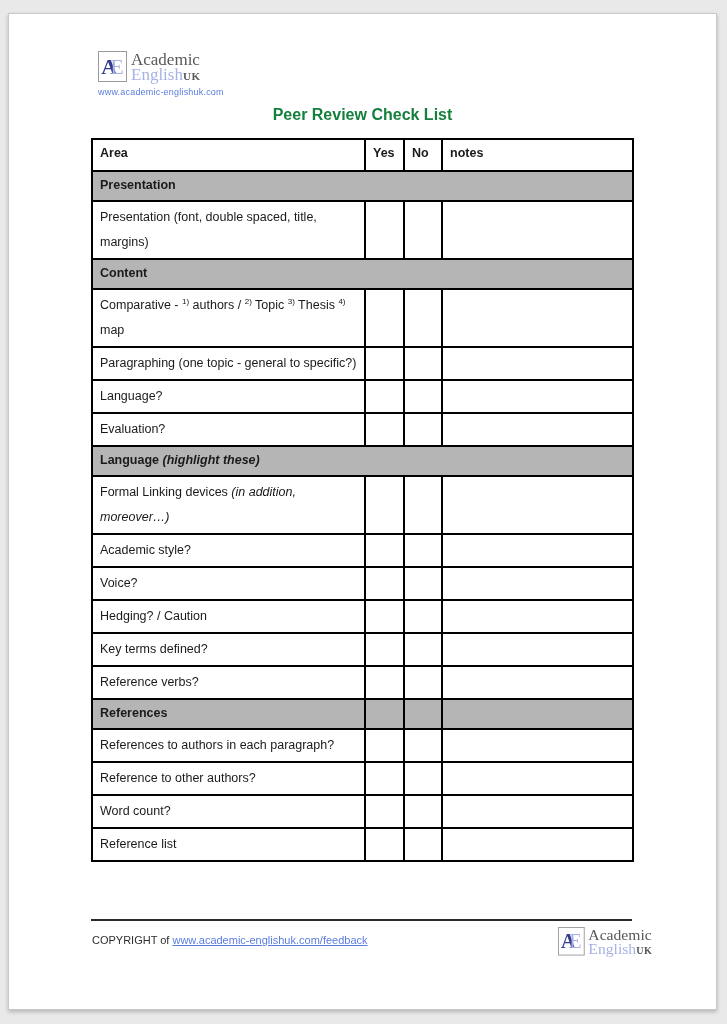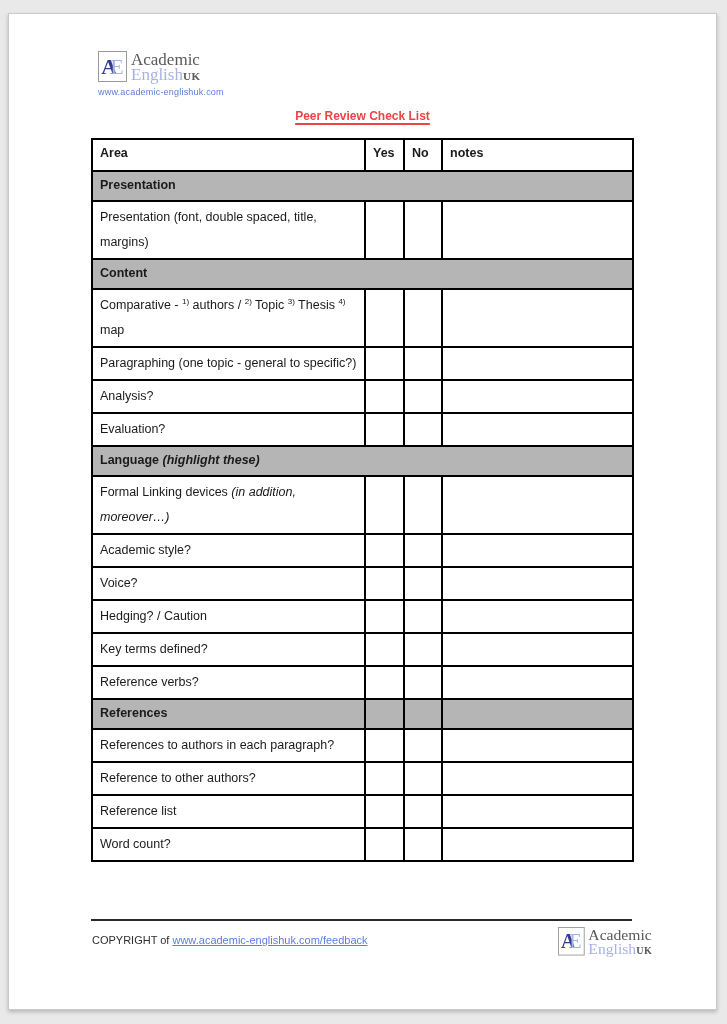--- a/index.html
+++ b/index.html
@@ -50,22 +50,21 @@
     letter-spacing: .2px;
   }
 
   
   .doc-title {
     position: absolute;
     left: 0; top: 92px; width: 100%;
     text-align: center;
   }
   .doc-title span {
-    font-size: 12px; font-weight: bold; color: #ef4444;
-    text-decoration: underline;
+    font-size: 16px; font-weight: bold; color: #15803d;
     text-underline-offset: 3px;
     text-decoration-thickness: 2px;
   }
 
   
   table.checklist {
     position: absolute;
     left: 82px; top: 124px;
     width: 541px;
     border-collapse: collapse;
@@ -170,21 +169,21 @@
           <td></td>
           <td></td>
         </tr>
         <tr class="item">
           <td><span>Paragraphing (one topic -  general to specific?)</span></td>
           <td></td>
           <td></td>
           <td></td>
         </tr>
         <tr class="item">
-          <td><span>Analysis?</span></td>
+          <td><span>Language?</span></td>
           <td></td>
           <td></td>
           <td></td>
         </tr>
         <tr class="item">
           <td><span>Evaluation?</span></td>
           <td></td>
           <td></td>
           <td></td>
         </tr>
@@ -239,27 +238,27 @@
           <td></td>
           <td></td>
         </tr>
         <tr class="item">
           <td><span>Reference to other authors?</span></td>
           <td></td>
           <td></td>
           <td></td>
         </tr>
         <tr class="item">
+          <td><span>Word count?</span></td>
+          <td></td>
+          <td></td>
+          <td></td>
+        </tr>
+        <tr class="item">
           <td><span>Reference list</span></td>
-          <td></td>
-          <td></td>
-          <td></td>
-        </tr>
-        <tr class="item">
-          <td><span>Word count?</span></td>
           <td></td>
           <td></td>
           <td></td>
         </tr>
       </tbody>
   </table>
 
   <div class="footer-rule"></div>
 
   <div class="copyright">

